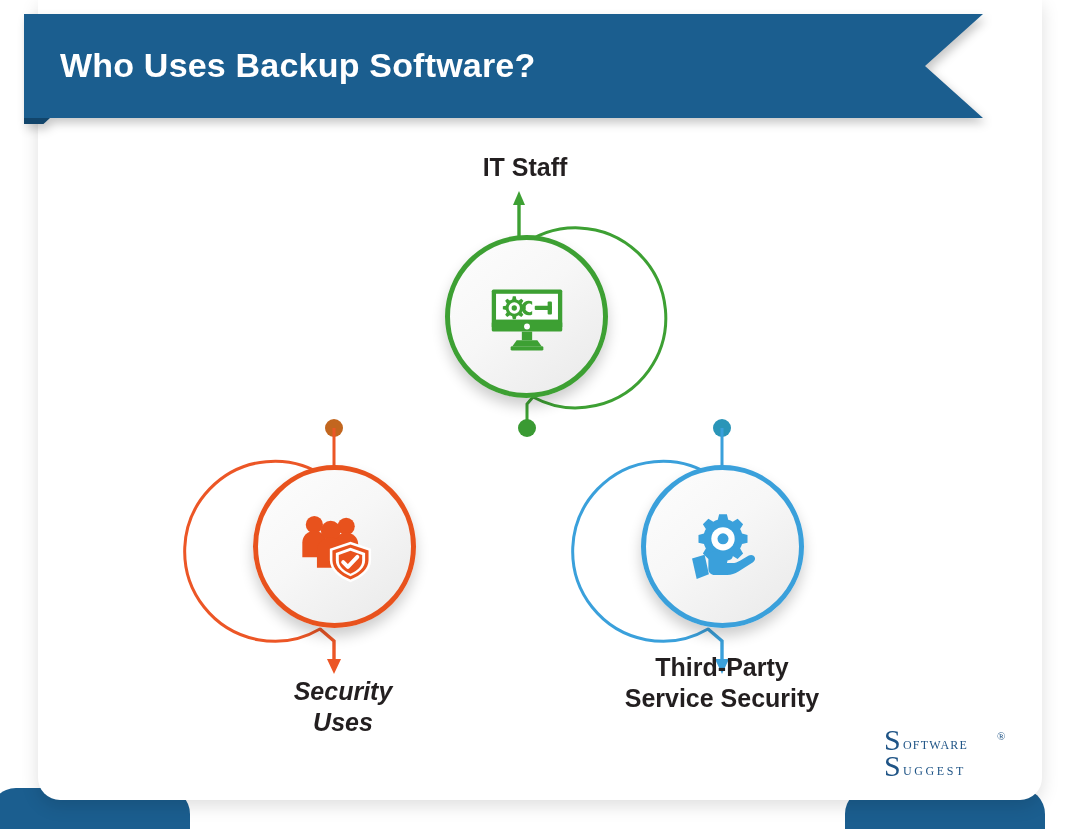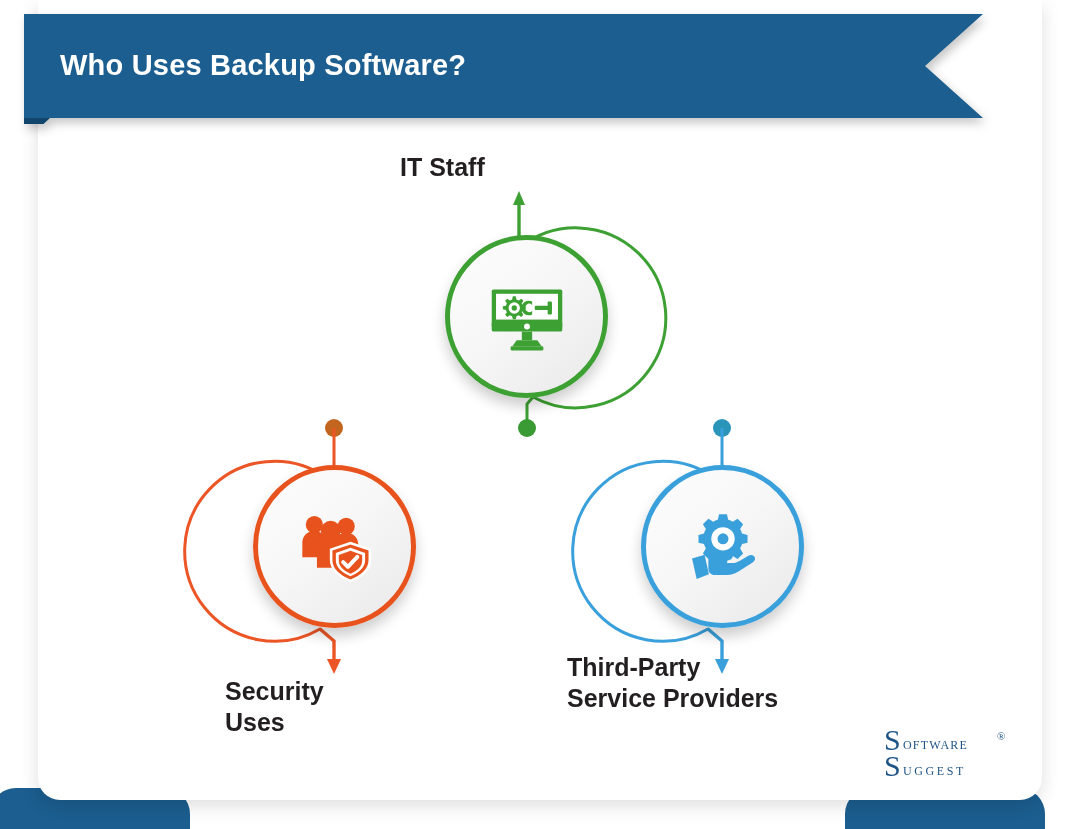--- a/index.html
+++ b/index.html
@@ -68,21 +68,21 @@
     left: 0; top: 0;
     width: 965px;
     height: 110px;
   }
   #ribbon-title {
     position: absolute;
     left: 42px;
     top: 28px;
     width: 840px;
     color: #ffffff;
-    font-size: 29px;
+    font-size: 34px;
     font-weight: bold;
     letter-spacing: 0.2px;
     line-height: 46px;
     white-space: nowrap;
   }
 
   
   #connectors {
     position: absolute;
     left: 0; top: 0;
@@ -122,35 +122,36 @@
     width: 163px;
     height: 163px;
     border: 5px solid #3aa0db;
   }
 
   .node-icon { width: 86px; height: 86px; display: block; }
 
   
   .node-label {
     position: absolute;
-    text-align: left;
+    text-align: center;
     color: #231f20;
     font-size: 25px;
     font-weight: bold;
     line-height: 31px;
   }
   #label-it {
     left: 400px;
     top: 152px;
     width: 250px;
   }
   #label-security {
-    left: 225px;
+    left: 218px;
     top: 676px;
     width: 250px;
+    font-style: italic;
   }
   #label-third {
     left: 567px;
     top: 652px;
     width: 310px;
   }
 
   
   #logo {
     position: absolute;
@@ -274,21 +275,21 @@
         <circle cx="50" cy="40.5" r="13.6" fill="#ffffff"></circle>
         <circle cx="50" cy="40.5" r="6.4" fill="#3aa0db"></circle>
 
         <path d="M33 62 c0 -4 3.2 -7 7.2 -7 h15.6 c3.2 0 5.6 2.3 5.6 5.2 c0 2.9 -2.4 5.2 -5.6 5.2 h-8.6 v3.2 h13.4 c3.4 0 6.4 -1.1 9.6 -3 l9.8 -5.6 c2.6 -1.5 5.6 -0.6 6.8 1.7 c1.1 2.1 0.3 4.6 -1.9 6 L68 78.6 c-4.3 2.7 -8.3 4 -13.2 4 H40.2 c-4 0 -7.2 -3 -7.2 -7 z"></path>
         <path d="M14 63.5 l14.6 -4.6 l5 22.8 l-14.2 5.4 z"></path>
       </g>
     </svg>
   </div>
   <div class="node-label" id="label-third">
     <div>Third-Party</div>
-    <div>Service Providers</div>
+    <div>Service Security</div>
   </div>
 
   <svg id="logo" viewBox="0 0 150 56">
     <text x="0" y="26" font-family="'Liberation Serif', serif" font-size="30" fill="#1f5486">S</text>
     <text x="19" y="25" font-family="'Liberation Serif', serif" font-size="17" letter-spacing="1.2" fill="#1f5486" style="font-variant: small-caps;">oftware</text>
     <text x="113" y="16" font-family="'Liberation Serif', serif" font-size="11" fill="#1f5486">®</text>
     <text x="0" y="52" font-family="'Liberation Serif', serif" font-size="30" fill="#1f5486">S</text>
     <text x="19" y="51" font-family="'Liberation Serif', serif" font-size="17" letter-spacing="2.6" fill="#1f5486" style="font-variant: small-caps;">uggest</text>
   </svg>
 

